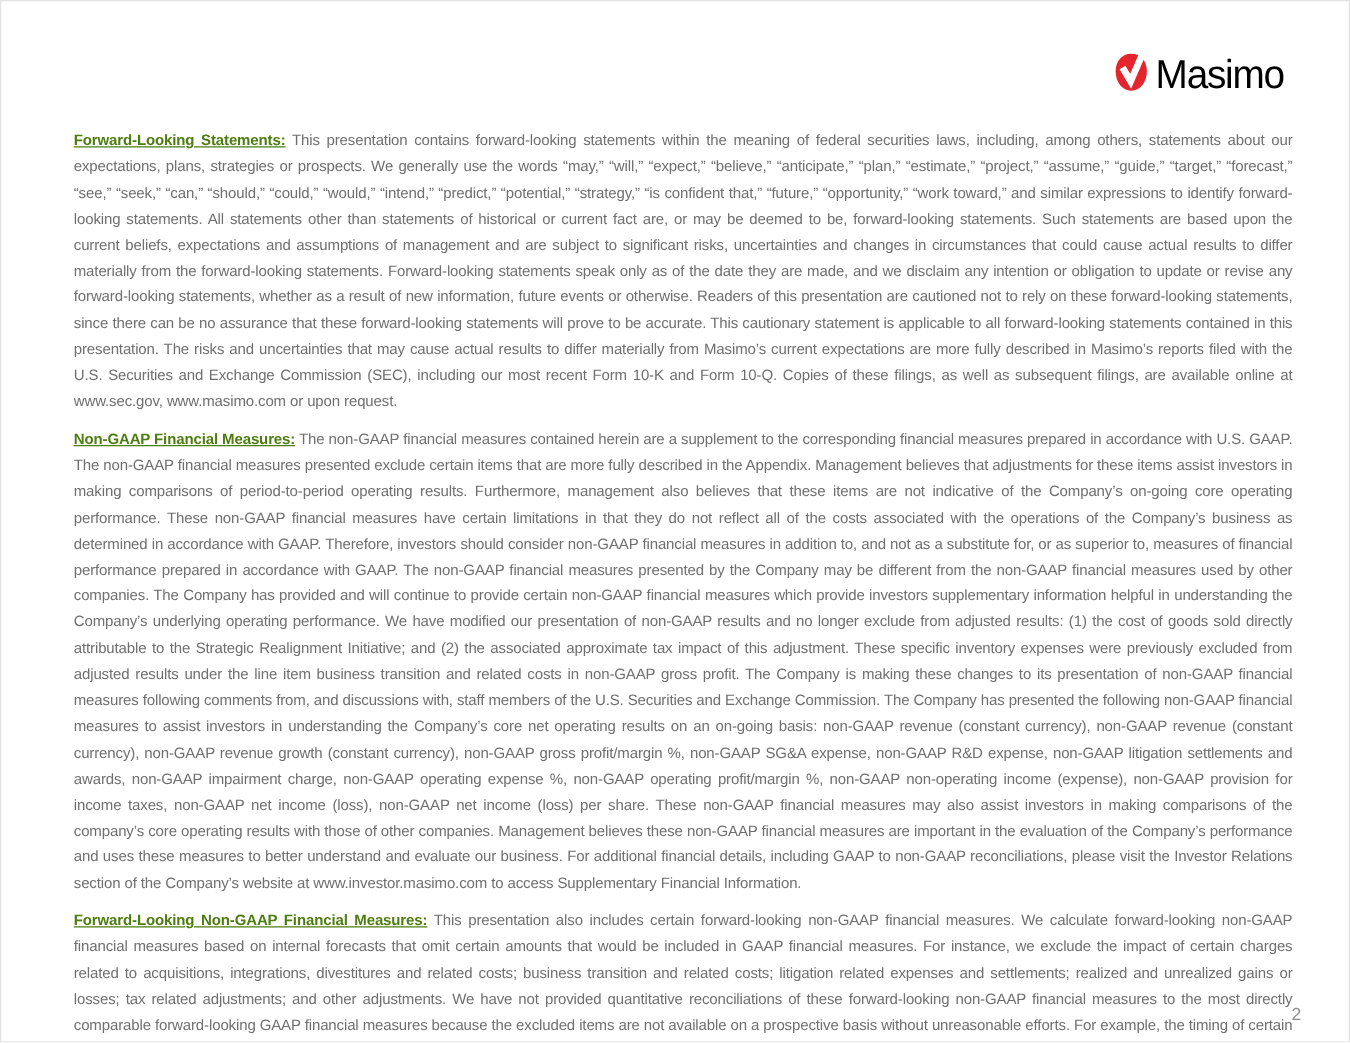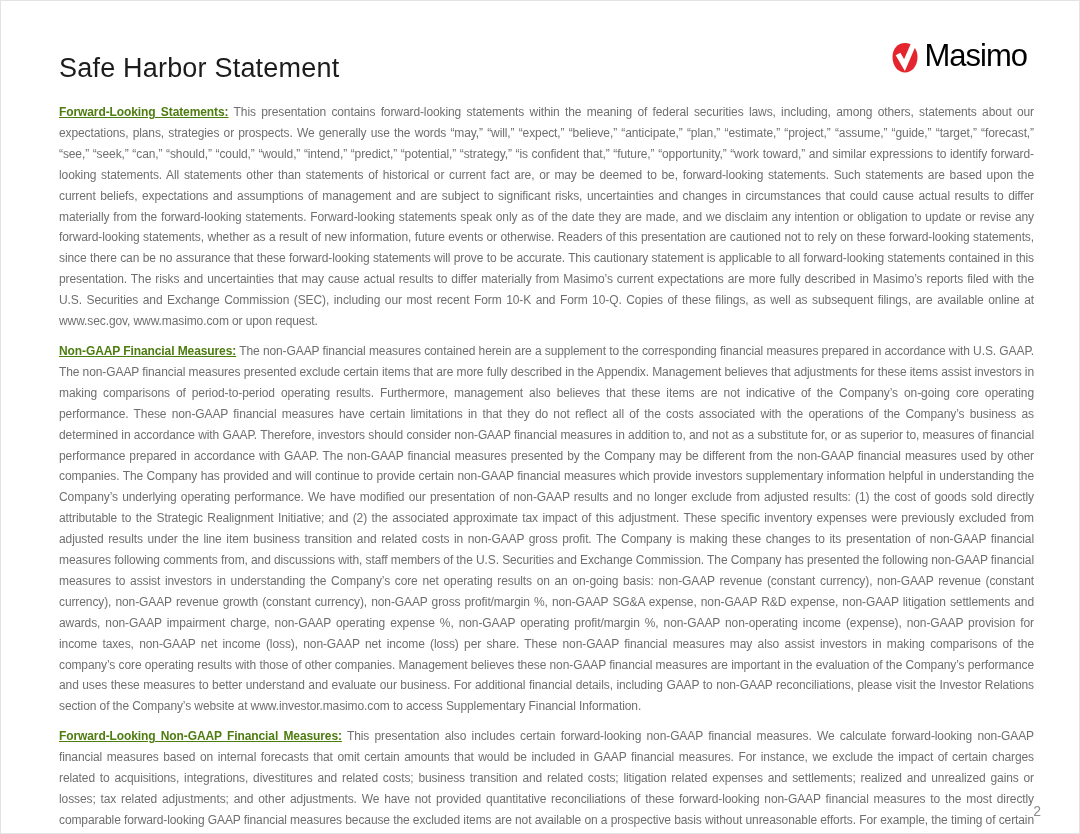--- a/index.html
+++ b/index.html
@@ -20,21 +20,21 @@
     font-size: 27px;
     color: #1c1c1c;
     letter-spacing: 0.2px;
     white-space: nowrap;
   }
   .logo {
     position: absolute;
     top: 34px;
     right: 52px;
     display: flex;
-    align-items: center;
+    align-items: flex-end;
     gap: 4px;
   }
   .logo-icon { width: 30px; height: 40px; display: block; }
   .logo-text {
     font-size: 31px;
     color: #000000;
     letter-spacing: -1px;
     line-height: 1;
     transform: scaleY(1.04);
   }
@@ -61,21 +61,20 @@
     bottom: 14px;
     font-size: 14px;
     color: #8c8c8c;
   }
 </style>
 </head>
 <body>
 
 <div class="slide">
 
-  <div class="page-title">Safe Harbor Statement</div>
 
   <div class="logo">
     <span>
       <svg class="logo-icon" viewBox="0 0 30 40" aria-hidden="true">
         <path d="M15 8 C7.5 8 2.5 14 2.5 22 C2.5 31 8 37.5 15 37.5 C22 37.5 27.5 31 27.5 22 C27.5 14 22.5 8 15 8 Z" fill="#E4252E"></path>
         <path d="M8 19 L14.5 30 L26 3.5" stroke="#ffffff" stroke-width="5.4" fill="none" stroke-linecap="butt"></path>
       </svg>
     </span>
     <span class="logo-text">Masimo</span>
   </div>

